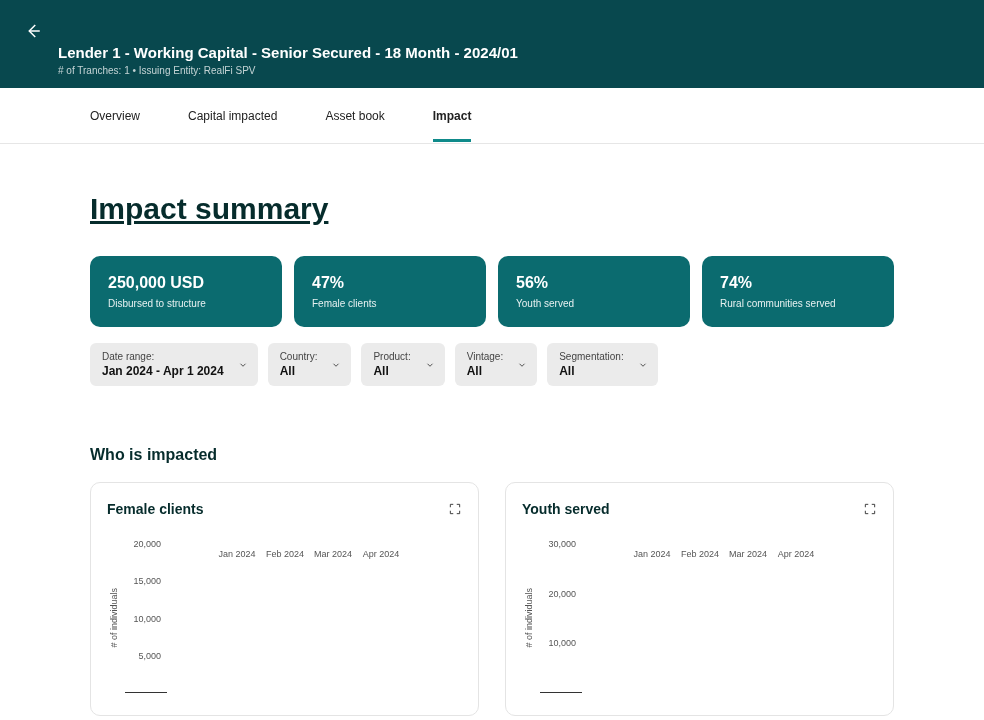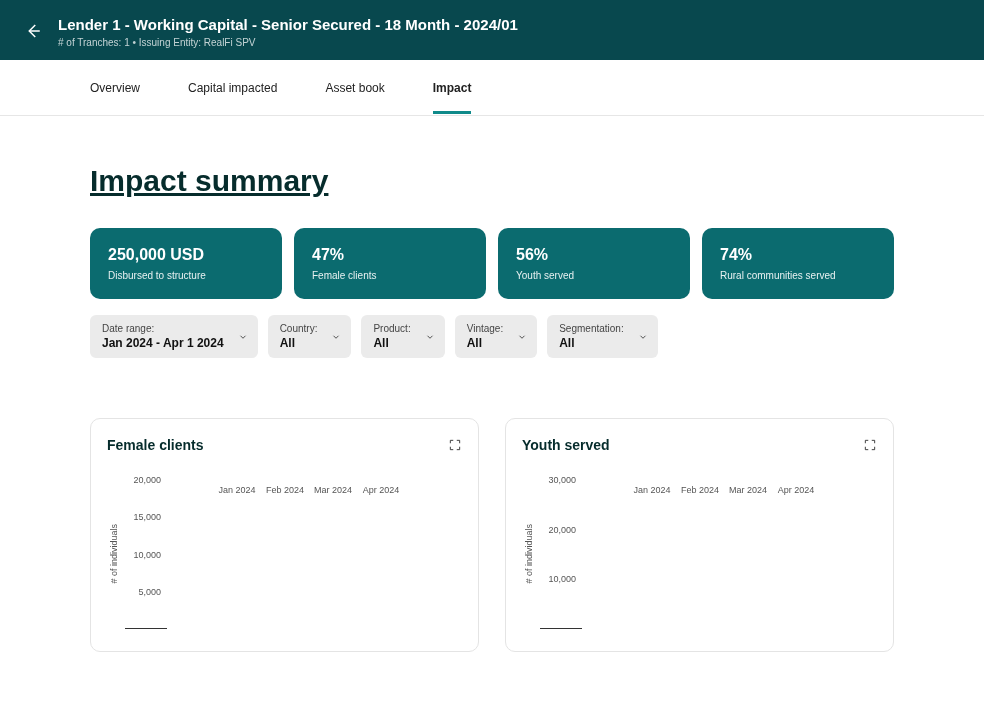--- a/index.html
+++ b/index.html
@@ -1,20 +1,20 @@
 <!DOCTYPE html>
 <html><head>
 <meta charset="utf-8">
 <style>
   * { box-sizing: border-box; margin: 0; padding: 0; }
   body { font-family: -apple-system, BlinkMacSystemFont, "Segoe UI", Arial, sans-serif; background: #fff; color: #062c2c; width: 984px; }
   .header { background: #08484e; color: #fff; padding: 16px 24px 12px 24px; display: flex; align-items: flex-start; gap: 16px; }
   .back-arrow { width: 18px; height: 18px; margin-top: 6px; stroke: #fff; stroke-width: 2; fill: none; cursor: pointer; }
   .header-text { display: flex; flex-direction: column; gap: 4px; }
-  .header-title { font-size: 15px; font-weight: 600; }
+  .header-title { font-size: 15px; font-weight: 600; margin-top: 28px; }
   .header-sub { font-size: 10px; opacity: .75; }
   .tabs { display: flex; gap: 48px; padding: 0 90px; border-bottom: 1px solid #e6e6e6; height: 56px; align-items: center; }
   .tab { font-size: 12px; color: #222; cursor: pointer; position: relative; }
   .tab.active { font-weight: 600; }
   .tab.active::after { content: ""; position: absolute; left: 0; right: 0; bottom: -19px; height: 3px; background: #0f8a8a; }
   .content { padding: 48px 90px 60px 90px; }
   .page-title { font-size: 30px; font-weight: 700; color: #062c2c; margin-bottom: 30px; text-decoration: underline; }
   .kpi-row { display: flex; gap: 12px; margin-bottom: 16px; }
   .kpi-card { flex: 1; background: #0b6b6f; color: #fff; border-radius: 10px; padding: 18px 18px 18px 18px; }
   .kpi-value { font-size: 16px; font-weight: 700; margin-bottom: 6px; }
@@ -118,20 +118,21 @@
       </div>
       <div class="filter">
         <div class="filter-lbl">Segmentation:</div>
         <div class="filter-val">All</div>
         <svg viewBox="0 0 24 24" class="filter-chevron">
           <path d="M6 9l6 6 6-6"></path>
         </svg>
       </div>
     </div>
 
+  <div class="section-title">Who is impacted</div>
 
   <div class="charts-row" id="charts-row">
       <div class="chart-card">
         <div class="chart-head">
           <div class="chart-title">Female clients</div>
           <svg viewBox="0 0 24 24" class="expand-icon">
             <path d="M4 9V4h5"></path>
             <path d="M20 9V4h-5"></path>
             <path d="M4 15v5h5"></path>
             <path d="M20 15v5h-5"></path>

